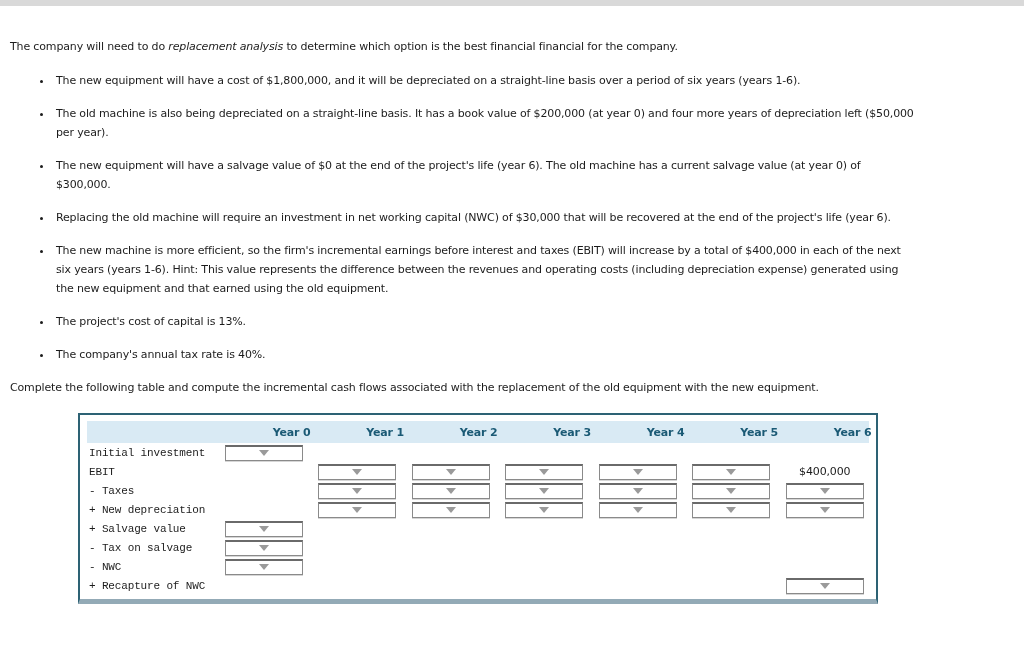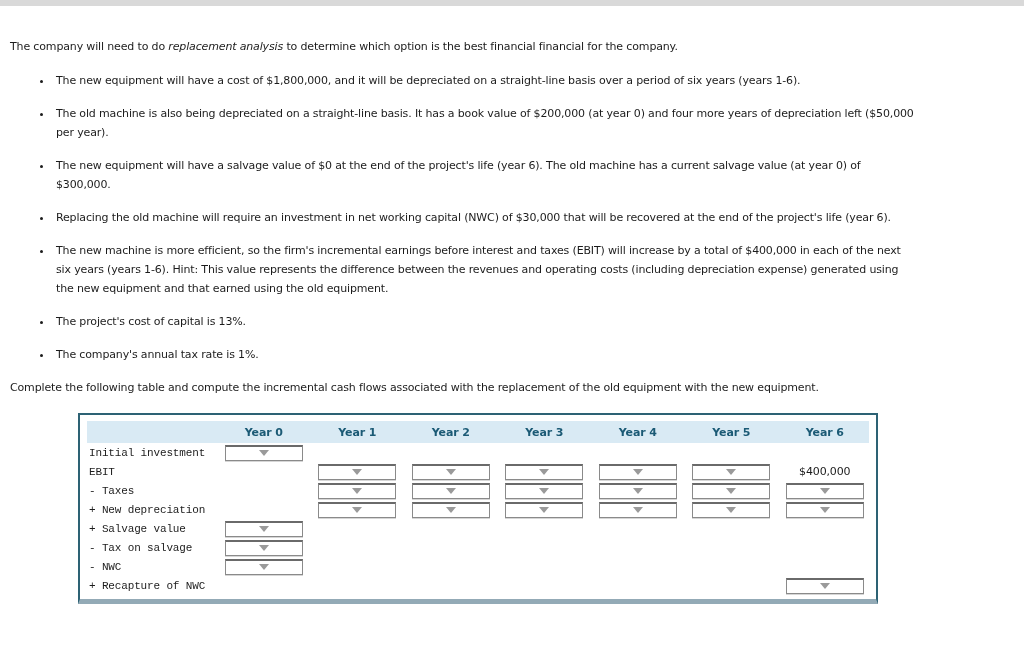--- a/index.html
+++ b/index.html
@@ -41,21 +41,21 @@
     grid-template-columns:130px repeat(7,93.5px);
     align-items:center;
     height:19px;
   }
   .t-header{
     height:22px;
     background:var(--header-bg);
     color:var(--header-text);
     font-weight:bold;
   }
-  .hcell{text-align:center;}
+  .hcell{text-align:right;}
   .lcell{padding-left:2px;white-space:nowrap;font-family:Liberation Mono, monospace;}
   .cell{text-align:center;}
   .dropdown{
     width:78px;height:16px;margin:0 auto;
     background:#fff;
     border:1px solid var(--dd-border);
     border-top:2px solid var(--dd-border-top);
     box-shadow:0 1px 0 #d6d6d6;
     display:flex;align-items:center;justify-content:center;
     cursor:pointer;
@@ -77,21 +77,21 @@
   <p class="intro"><br><span>The company will need to do </span><i>replacement analysis</i><span> to determine which option is the best financial financial for the company.</span></p>
 
 
   <ul class="bullets">
       <li>The new equipment will have a cost of $1,800,000, and it will be depreciated on a straight-line basis over a period of six years (years 1-6).</li>
       <li>The old machine is also being depreciated on a straight-line basis. It has a book value of $200,000 (at year 0) and four more years of depreciation left ($50,000 per year).</li>
       <li>The new equipment will have a salvage value of $0 at the end of the project's life (year 6). The old machine has a current salvage value (at year 0) of $300,000.</li>
       <li>Replacing the old machine will require an investment in net working capital (NWC) of $30,000 that will be recovered at the end of the project's life (year 6).</li>
       <li>The new machine is more efficient, so the firm's incremental earnings before interest and taxes (EBIT) will increase by a total of $400,000 in each of the next six years (years 1-6). Hint: This value represents the difference between the revenues and operating costs (including depreciation expense) generated using the new equipment and that earned using the old equipment.</li>
       <li>The project's cost of capital is 13%.</li>
-      <li>The company's annual tax rate is 1%.</li>
+      <li>The company's annual tax rate is 40%.</li>
     </ul>
 
   <p class="instruction">Complete the following table and compute the incremental cash flows associated with the replacement of the old equipment with the new equipment.</p>
 
   <div class="table-wrap">
     <div class="t-row t-header">
       <div class="lcell"></div>
     <div class="hcell">Year 0</div>
         <div class="hcell">Year 1</div>
         <div class="hcell">Year 2</div>

